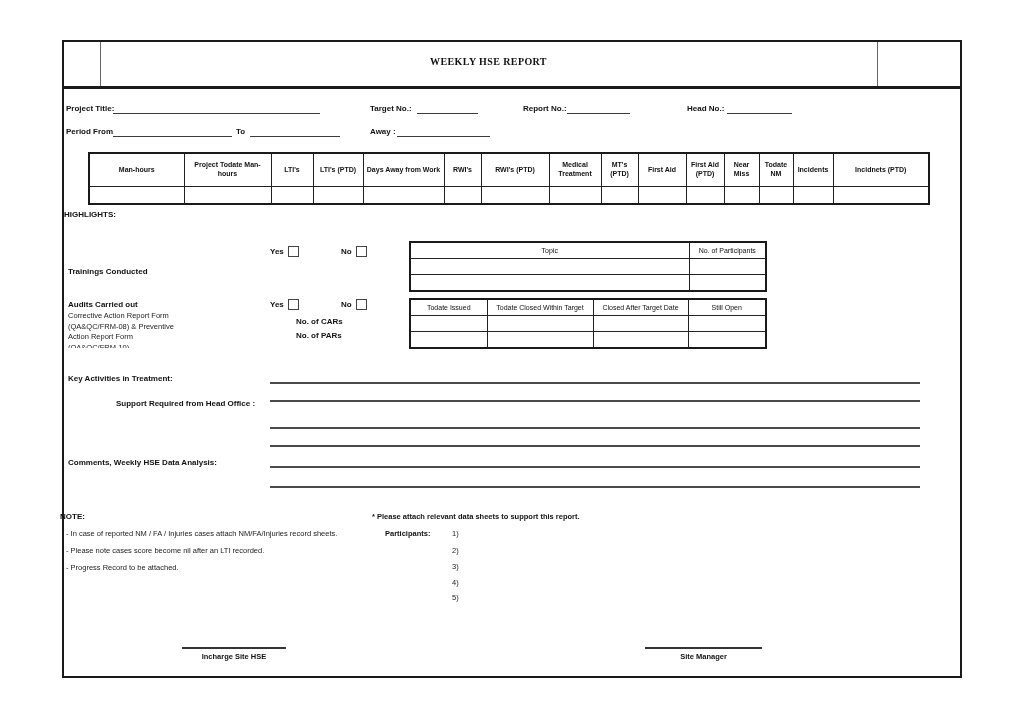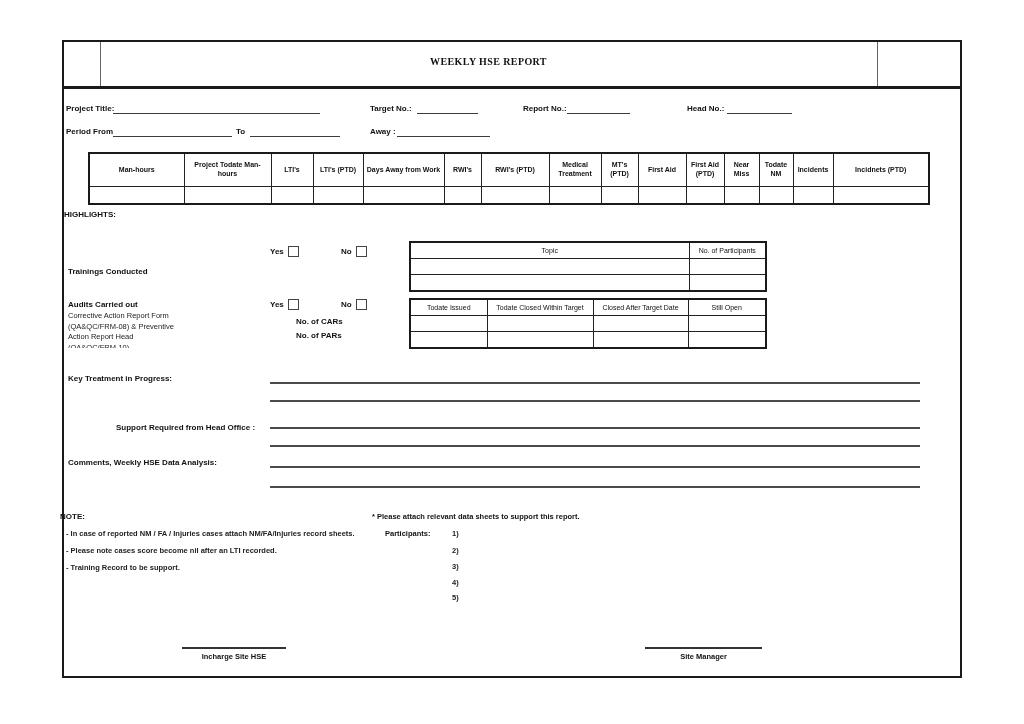--- a/index.html
+++ b/index.html
@@ -1,20 +1,20 @@
 <!DOCTYPE html>
 <html><head>
 <meta charset="utf-8">
 <style>
   html,body { margin:0; padding:0; background:#ffffff; }
   body { font-family:"Liberation Sans", sans-serif; color:#111; }
   .page { position:relative; width:1024px; height:724px; background:#fff; overflow:hidden; }
   .abs { position:absolute; }
   .lbl { position:absolute; font-size:8px; font-weight:bold; white-space:nowrap; color:#111; }
-  .txt { position:absolute; font-size:7.5px; font-weight:bold; white-space:nowrap; color:#222; }
+  .txt { position:absolute; font-size:7.5px; font-weight:normal; white-space:nowrap; color:#222; }
   .uline { position:absolute; height:0; border-bottom:1px solid #3c3c3c; }
   .vline { position:absolute; width:1px; background:#666; }
   .hrule { position:absolute; background:#1a1a1a; }
   .fill-line { position:absolute; height:2px; background:#4a4a4a; }
   .cb { position:absolute; width:9px; height:9px; border:1px solid #444; background:#fff; }
   .sigline { position:absolute; height:2px; background:#333; }
   .siglbl { position:absolute; font-size:7.5px; font-weight:bold; text-align:center; color:#111; }
 
   table.frm { border-collapse:collapse; table-layout:fixed; position:absolute; background:#fff; }
   table.frm td { border:1px solid #222; padding:0 2px; overflow:hidden; }
@@ -137,21 +137,21 @@
       <td class="val"></td>
       <td class="val"></td>
     </tr>
   </tbody>
     </table>
 
   <div class="lbl" style="left:68px; top:300px;">Audits Carried out</div>
   <div class="desc" style="left:68px; top:311px; width:175px; height:37px;">
     <span>Corrective Action Report Form</span>
     <span>(QA&amp;QC/FRM-08) &amp; Preventive</span>
-    <span>Action Report Head</span>
+    <span>Action Report Form</span>
     <span>(QA&amp;QC/FRM-10)</span>
   </div>
   <div class="lbl" style="left:270px; top:300px;">Yes</div>
   <div class="cb" style="left:288px; top:299px;"></div>
   <div class="lbl" style="left:341px; top:300px;">No</div>
   <div class="cb" style="left:356px; top:299px;"></div>
   <div class="lbl" style="left:296px; top:317px;">No. of CARs</div>
   <div class="lbl" style="left:296px; top:331px;">No. of PARs</div>
 
   <table class="frm mini" style="left:409px; top:298px; width:356px;">
@@ -176,36 +176,36 @@
     </tr>
     <tr>
       <td class="val"></td>
       <td class="val"></td>
       <td class="val"></td>
       <td class="val"></td>
     </tr>
   </tbody>
     </table>
 
-  <div class="lbl" style="left:68px; top:374px;">Key Treatment in Progress:</div>
+  <div class="lbl" style="left:68px; top:374px;">Key Activities in Treatment:</div>
   <div class="fill-line" style="left:270px; top:382px; width:650px;"></div>
   <div class="fill-line" style="left:270px; top:400px; width:650px;"></div>
 
-  <div class="lbl" style="left:68px; top:423px;padding-left:48px;">Support Required from Head Office :</div>
+  <div class="lbl" style="left:68px; top:399px;padding-left:48px;">Support Required from Head Office :</div>
   <div class="fill-line" style="left:270px; top:427px; width:650px;"></div>
   <div class="fill-line" style="left:270px; top:445px; width:650px;"></div>
 
   <div class="lbl" style="left:68px; top:458px;">Comments, Weekly HSE Data Analysis:</div>
   <div class="fill-line" style="left:270px; top:466px; width:650px;"></div>
   <div class="fill-line" style="left:270px; top:486px; width:650px;"></div>
 
   <div class="lbl" style="left:60px; top:512px;">NOTE:</div>
   <div class="txt" style="left:66px; top:529px;">-  In case of reported NM / FA / Injuries cases attach NM/FA/Injuries record sheets.</div>
   <div class="txt" style="left:66px; top:546px;">-  Please note cases score become nil after an LTI recorded.</div>
-  <div class="txt" style="left:66px; top:563px;">-  Training Record to be support.</div>
+  <div class="txt" style="left:66px; top:563px;">-  Progress Record to be attached.</div>
 
   <div class="lbl" style="left:372px; top:512px; font-size:7.5px;">* Please attach relevant data sheets to support this report.</div>
   <div class="lbl" style="left:385px; top:529px; font-size:7.5px;">Participants:</div>
   <div class="txt" style="left:452px; top:529px;">1)</div>
   <div class="txt" style="left:452px; top:546px;">2)</div>
   <div class="txt" style="left:452px; top:562px;">3)</div>
   <div class="txt" style="left:452px; top:578px;">4)</div>
   <div class="txt" style="left:452px; top:593px;">5)</div>
 
   <div class="sigline" style="left:182px; top:647px; width:104px;"></div>

